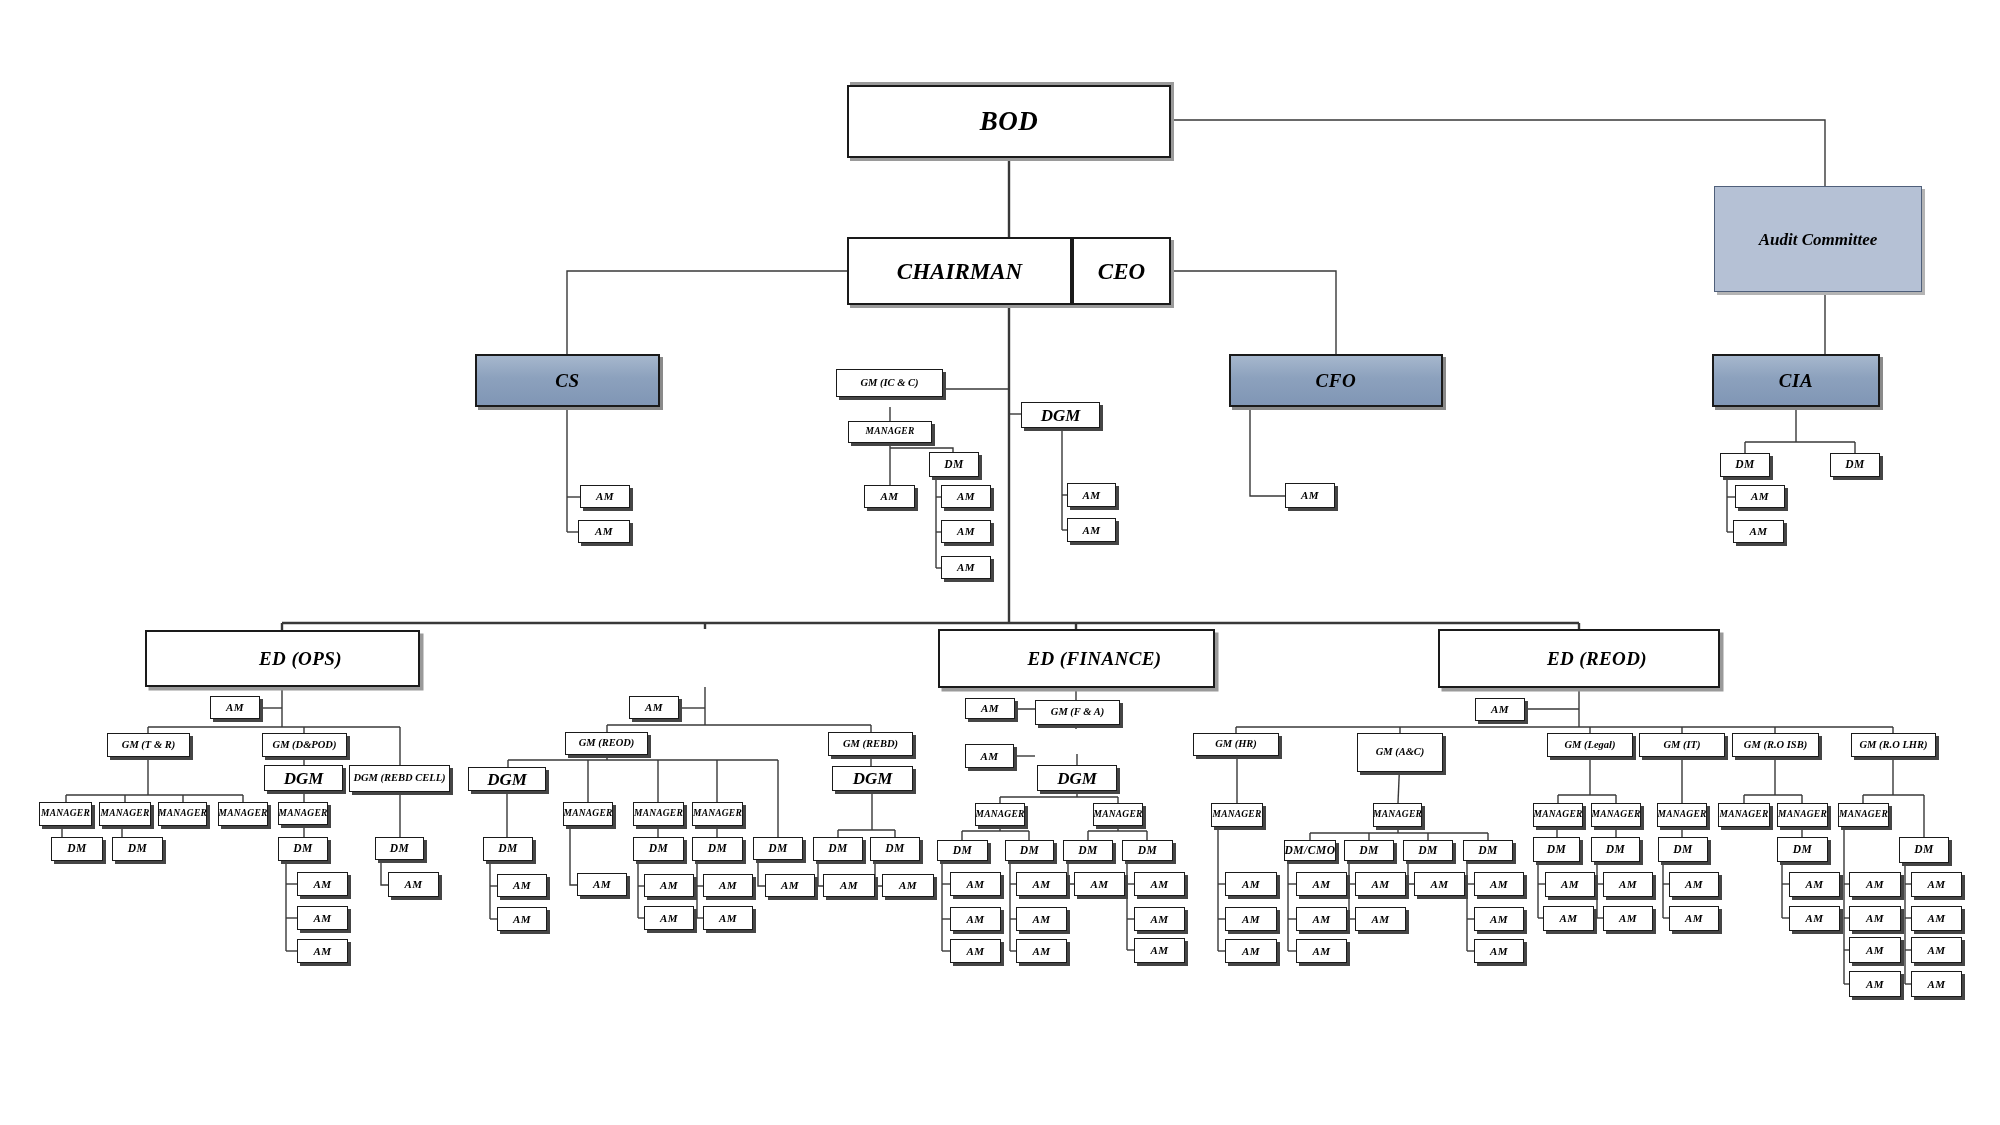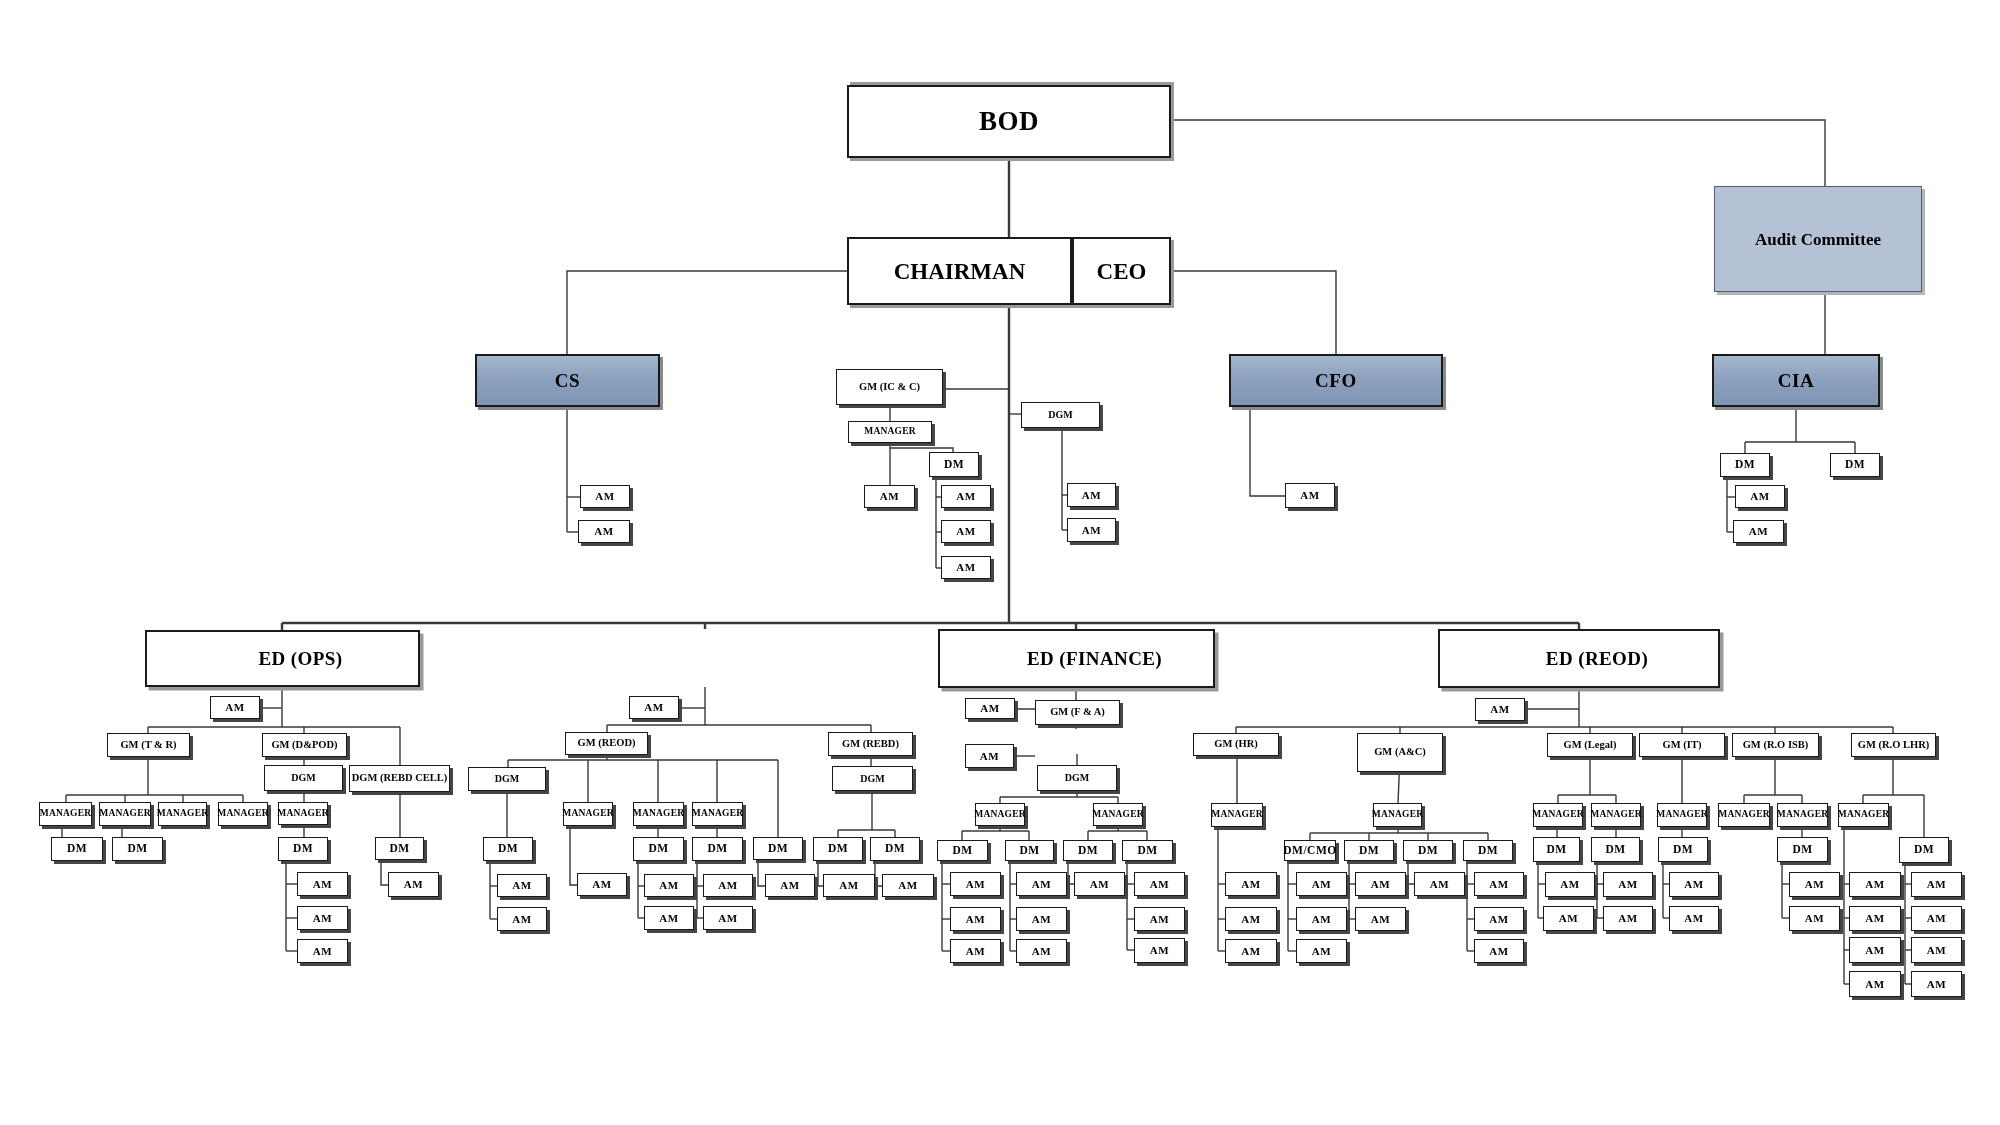--- a/index.html
+++ b/index.html
@@ -1,35 +1,36 @@
 <!DOCTYPE html>
 <html><head>
 <meta charset="utf-8">
 <style>
   html,body{margin:0;padding:0;background:#ffffff;}
   #canvas{
     position:relative;width:2000px;height:1125px;background:#ffffff;overflow:hidden;
     font-family:"Liberation Serif","DejaVu Serif",serif;
+    font-style:italic;
   }
   #edges-svg{position:absolute;left:0;top:0;width:2000px;height:1125px;}
   #nodes-layer{position:absolute;left:0;top:0;width:2000px;height:1125px;}
   .node{
     position:absolute;box-sizing:border-box;display:flex;align-items:center;justify-content:center;
     background:#ffffff;border:1.7px solid #1a1a1a;color:#000;font-weight:bold;text-align:center;
     box-shadow:2.5px 2.5px 0 #4f4f4f;line-height:1;white-space:nowrap;
   }
   .k-bod{font-size:27px;border-width:2.2px;box-shadow:3px -3px 0 #9a9a9a,3px 3px 0 #9a9a9a;letter-spacing:.5px;}
   .k-chair{font-size:23px;border-width:2.2px;box-shadow:3px 3px 0 #9a9a9a;}
   .k-ed{font-size:19px;border-width:2.2px;box-shadow:3.5px 3.5px 0 #9a9a9a;letter-spacing:.4px;padding-left:36px;}
   .k-blue{font-size:19px;border-width:2px;letter-spacing:.6px;
     background:linear-gradient(180deg,#a6b7cd 0%,#8ca1bd 45%,#8096b5 100%);
     box-shadow:3px 3px 0 #8a8a8a;}
   .k-audit{font-size:17px;border:1.6px solid #4f5f7a;background:#b5c1d5;box-shadow:3px 3px 0 #b4b4b4;}
   .k-gm{font-size:10.5px;border-width:1.8px;box-shadow:3px 3px 0 #454545;}
-  .k-dgm{font-size:10px;border-width:1.8px;box-shadow:3px 3px 0 #454545;}
+  .k-dgm{font-size:17px;border-width:1.8px;box-shadow:3px 3px 0 #454545;}
   .k-mgr{font-size:9.5px;border-width:1.8px;box-shadow:3px 3px 0 #454545;letter-spacing:.2px;}
   .k-dm{font-size:11.5px;border-width:1.8px;box-shadow:3px 3px 0 #454545;letter-spacing:.5px;}
   .k-am{font-size:11px;border-width:1.8px;box-shadow:3px 3px 0 #454545;letter-spacing:.5px;}
 </style>
 </head>
 <body>
 
 <div id="canvas">
   <svg id="edges-svg" viewBox="0 0 2000 1125">
       <polyline points="1171,120 1825,120 1825,186" fill="none" stroke="#383838" stroke-width="1.4"></polyline>
@@ -225,21 +226,21 @@
       <polyline points="1579,623 1579,629" fill="none" stroke="#383838" stroke-width="2.4"></polyline>
     </svg>
   <div id="nodes-layer">
       <div class="node k-bod" style="left: 847px; top: 85px; width: 324px; height: 73px;">BOD</div>
       <div class="node k-chair" style="left: 847px; top: 237px; width: 225px; height: 68px;">CHAIRMAN</div>
       <div class="node k-chair" style="left: 1072px; top: 237px; width: 99px; height: 68px;">CEO</div>
       <div class="node k-audit" style="left: 1714px; top: 186px; width: 208px; height: 106px;">Audit Committee</div>
       <div class="node k-blue" style="left: 1229px; top: 354px; width: 214px; height: 53px;">CFO</div>
       <div class="node k-blue" style="left: 475px; top: 354px; width: 185px; height: 53px;">CS</div>
       <div class="node k-blue" style="left: 1712px; top: 354px; width: 168px; height: 53px;">CIA</div>
-      <div class="node k-gm" style="left: 836px; top: 369px; width: 107px; height: 36px;">GM (IC &amp; C)</div>
+      <div class="node k-gm" style="left: 836px; top: 369px; width: 107px; height: 28px;">GM (IC &amp; C)</div>
       <div class="node k-mgr" style="left: 848px; top: 421px; width: 84px; height: 22px;">MANAGER</div>
       <div class="node k-dm" style="left: 929px; top: 452px; width: 50px; height: 25px;">DM</div>
       <div class="node k-am" style="left: 864px; top: 485px; width: 51px; height: 23px;">AM</div>
       <div class="node k-am" style="left: 941px; top: 485px; width: 50px; height: 23px;">AM</div>
       <div class="node k-am" style="left: 941px; top: 520px; width: 50px; height: 23px;">AM</div>
       <div class="node k-am" style="left: 941px; top: 556px; width: 50px; height: 23px;">AM</div>
       <div class="node k-dgm" style="left: 1021px; top: 402px; width: 79px; height: 26px;">DGM</div>
       <div class="node k-am" style="left: 1067px; top: 483px; width: 49px; height: 24px;">AM</div>
       <div class="node k-am" style="left: 1067px; top: 518px; width: 49px; height: 24px;">AM</div>
       <div class="node k-am" style="left: 580px; top: 485px; width: 50px; height: 23px;">AM</div>

